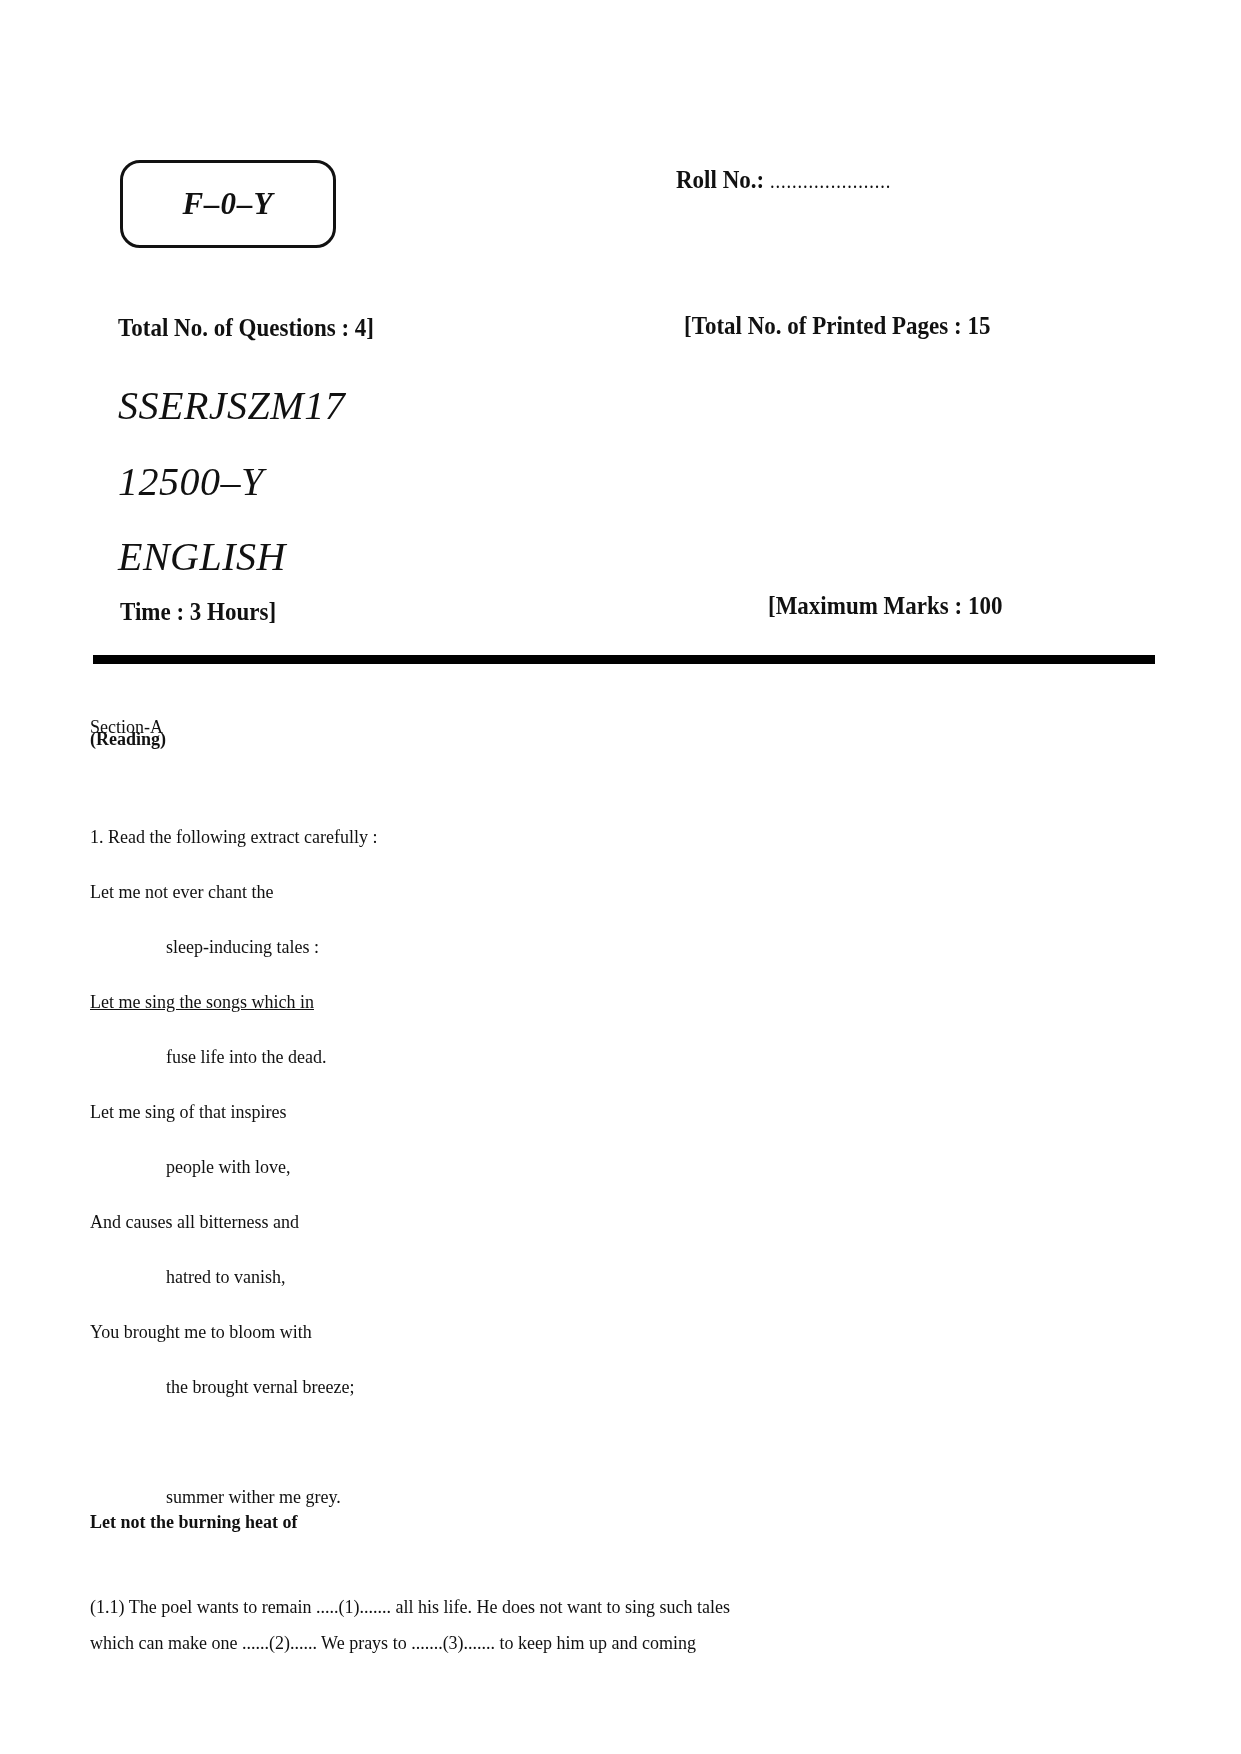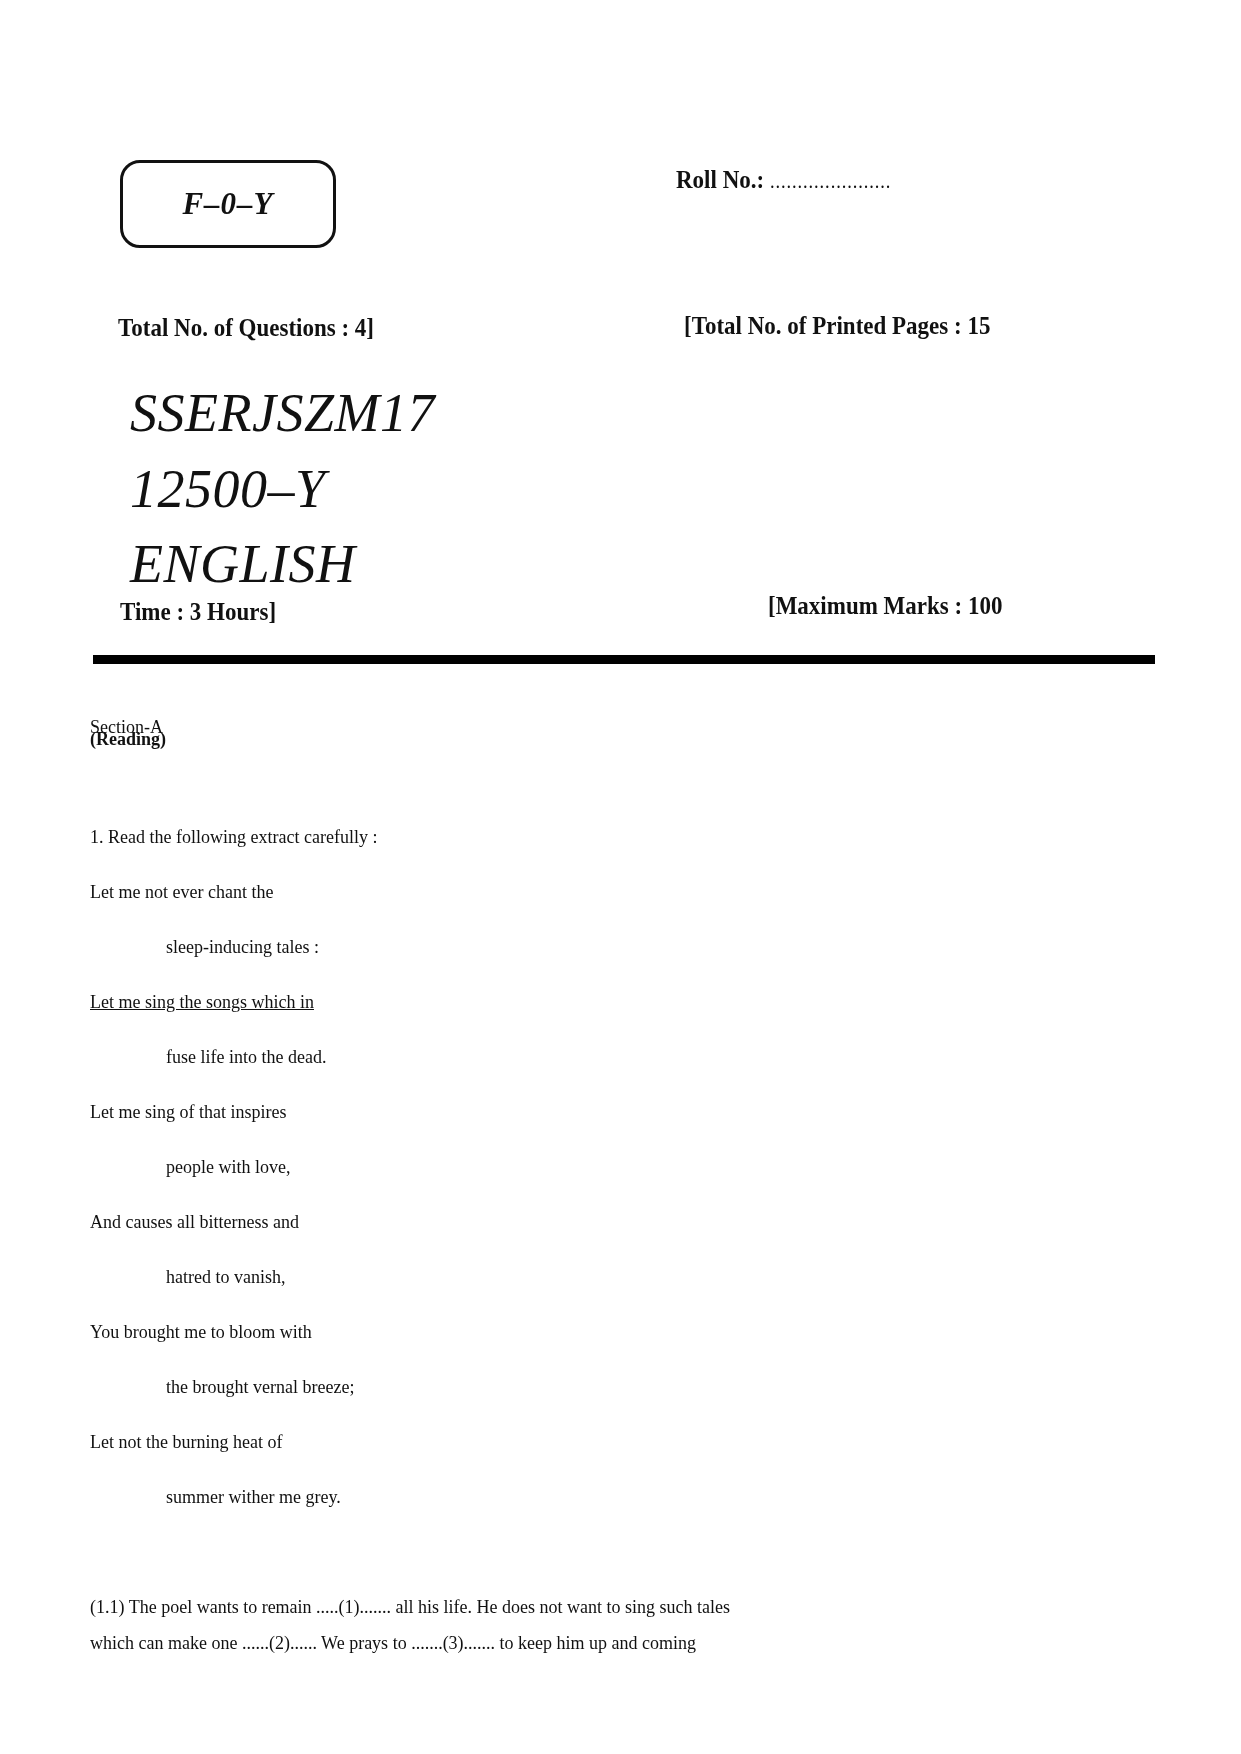--- a/index.html
+++ b/index.html
@@ -36,23 +36,22 @@
       transform: scaleX(0.92); transform-origin: left;
     }
     .roll .dots { font-weight: normal; letter-spacing: 1px; font-size: 20px; }
     .meta {
       font-size: 25px; font-weight: bold;
       transform: scaleX(0.92); transform-origin: left;
     }
     .q-total { left: 118px; top: 314px; }
     .p-total { left: 684px; top: 312px; }
     .big {
-      font-size: 54px; font-style: italic; left: 118px;
+      font-size: 40px; font-style: italic; left: 118px;
       letter-spacing: 0.5px;
-      margin-left: 12px;
     }
     .code-1 { top: 382px; }
     .code-2 { top: 458px; }
     .code-3 { top: 533px; }
     .time { left: 120px; top: 598px; }
     .marks { left: 768px; top: 592px; }
     .rule {
       left: 93px; top: 655px;
       width: 1062px; height: 9px;
       background: #000;
@@ -94,17 +93,17 @@
 <div class="abs body-text lm" style="top:855px;">Let me not ever chant the</div>
 <div class="abs body-text ind" style="top:910px;">sleep-inducing tales :</div>
 <div class="abs body-text lm" style="top:965px;text-decoration:underline;">Let me sing the songs which in</div>
 <div class="abs body-text ind" style="top:1020px;">fuse life into the dead.</div>
 <div class="abs body-text lm" style="top:1075px;">Let me sing of that inspires</div>
 <div class="abs body-text ind" style="top:1130px;">people with love,</div>
 <div class="abs body-text lm" style="top:1185px;">And causes all bitterness and</div>
 <div class="abs body-text ind" style="top:1240px;">hatred to vanish,</div>
 <div class="abs body-text lm" style="top:1295px;text-align:center;">You brought me to bloom with</div>
 <div class="abs body-text ind" style="top:1350px;">the brought vernal breeze;</div>
-<div class="abs body-text lm" style="top:1405px;">Let not the burning heat of</div>
+<div class="abs body-text lm" style="top:1485px;font-weight:bold;">Let not the burning heat of</div>
 <div class="abs body-text ind" style="top:1460px;">summer wither me grey.</div>
 
 <div class="abs body-text lm" style="top:1570px;">(1.1) The poel wants to remain .....(1)....... all his life. He does not want to sing such tales</div>
 <div class="abs body-text lm" style="top:1606px;text-align:center;">which can make one ......(2)...... We prays to .......(3)....... to keep him up and coming</div>
 
 </body></html>

